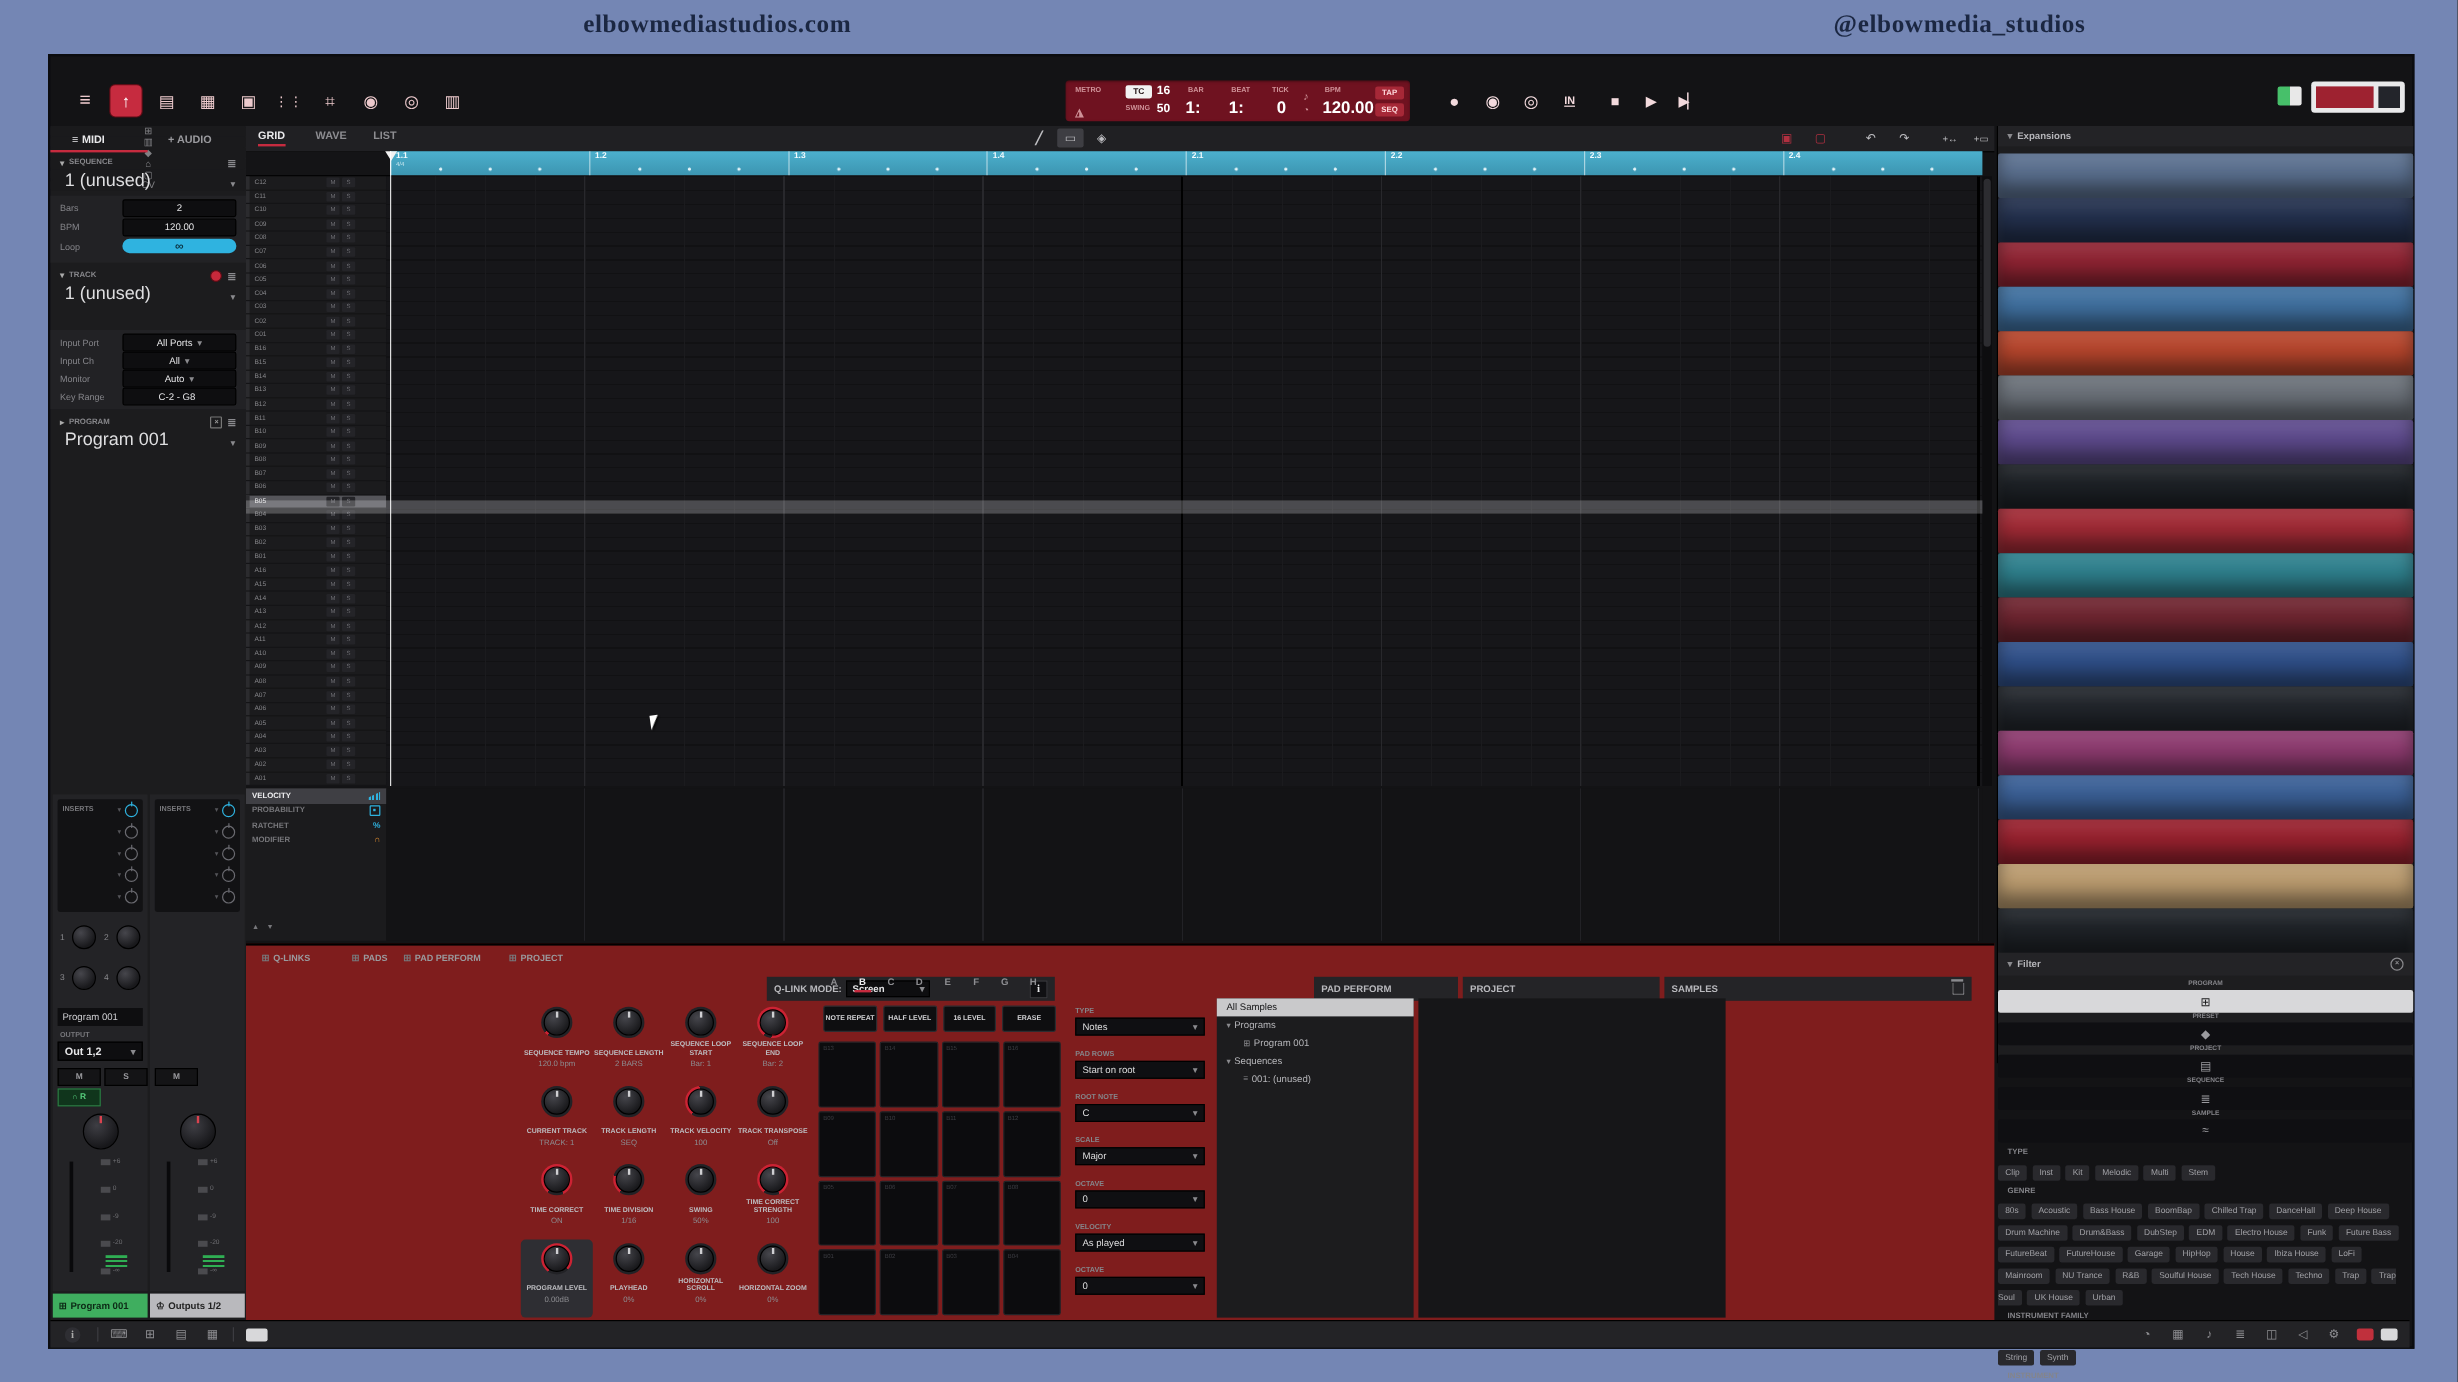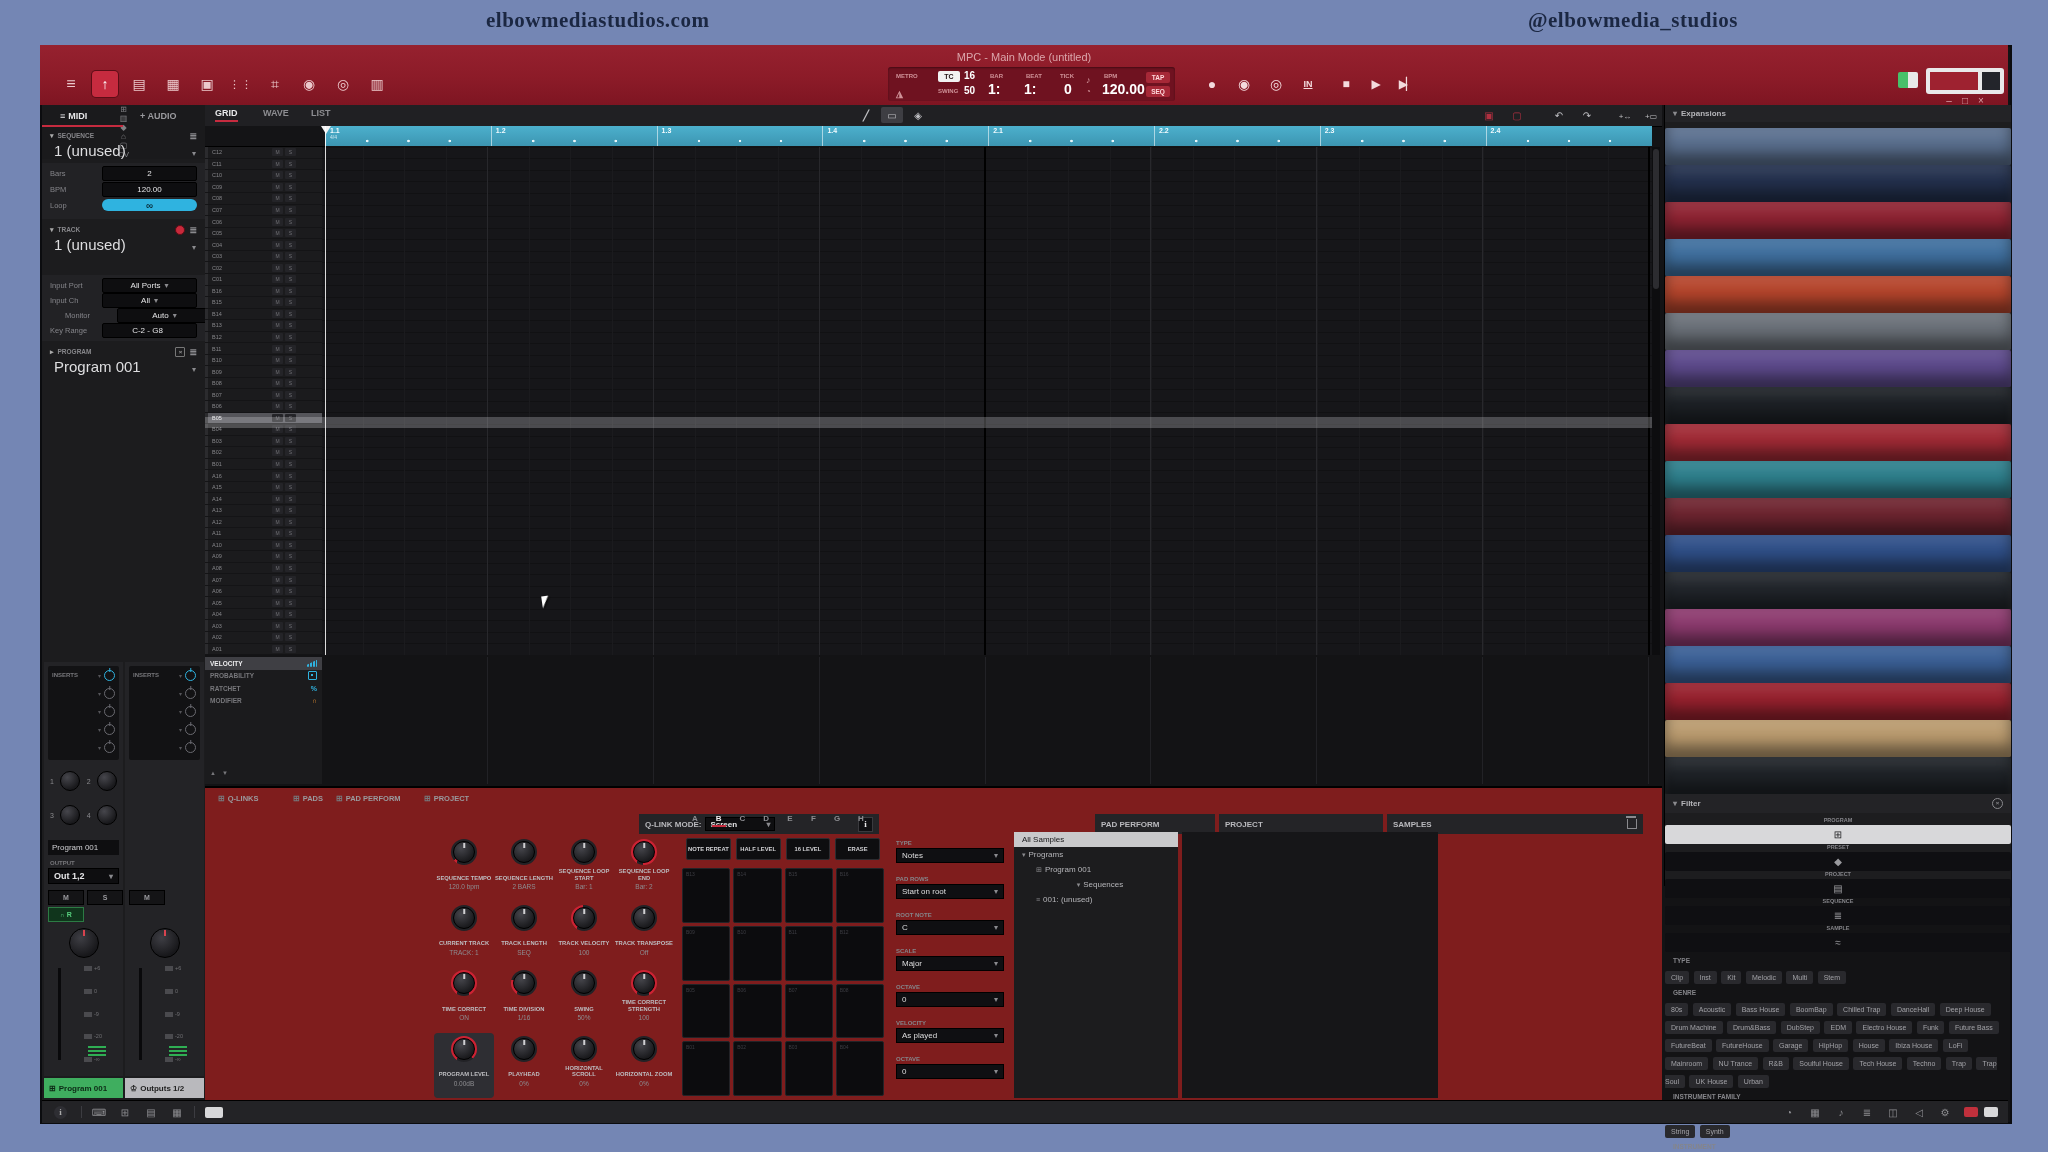--- a/index.html
+++ b/index.html
@@ -303,26 +303,20 @@
 <style>.nrow.selrow{background:#55555a;} .nrow.selrow .nname{color:#f0f0f2;}</style></head>
 <body>
 
 <div id="stage">
 
   <div class="frame-text" style="left:486px;top:8px;">elbowmediastudios.com</div>
   <div class="frame-text" style="left:1528px;top:8px;">@elbowmedia_studios</div>
 
   <div id="app"></div>
 
-  <div id="toolbar">
-    <div id="win-title">MPC - Main Mode (untitled)</div>
-    <span class="winbtn" style="left:1902px;">–</span>
-    <span class="winbtn" style="left:1918px;">□</span>
-    <span class="winbtn" style="left:1934px;">×</span>
-  </div>
 
     <div class="navic menu-icon" style="left: 58px; top: 71px;"></div>
 
     <div class="navic main-mode-icon on" style="left: 92px; top: 71px;"></div>
 
     <div class="navic track-view-icon" style="left: 126px; top: 71px;"></div>
 
     <div class="navic xyfx-icon" style="left: 160px; top: 71px;"></div>
 
     <div class="navic sample-edit-icon" style="left: 194px; top: 71px;"></div>
@@ -445,21 +439,21 @@
       </div>
 
       <div class="frow trackf" style="top: 188px;">
         <span class="flab">Input Ch</span>
         <span class="fval">
           <span>All</span>
           <span class="caret">▾</span>
         </span>
       </div>
 
-      <div class="frow trackf" style="top: 203px; margin-left: 15px;">
+      <div class="frow trackf" style="top: 203px;">
         <span class="flab">Monitor</span>
         <span class="fval">
           <span>Auto</span>
           <span class="caret">▾</span>
         </span>
       </div>
 
       <div class="frow trackf" style="top: 218px;">
         <span class="flab">Key Range</span>
         <span class="fval">
@@ -1114,21 +1108,21 @@
   <div id="proj-body">
     <div class="proj-sel">All Samples</div>
   <div class="treerow" style="padding-left: 8px;">
       <span class="tic">▾</span>
       <span>Programs</span>
     </div>
       <div class="treerow" style="padding-left: 22px;">
       <span class="tic">⊞</span>
       <span>Program 001</span>
     </div>
-      <div class="treerow" style="padding-left: 8px; justify-content: center;">
+      <div class="treerow" style="padding-left: 8px;">
       <span class="tic">▾</span>
       <span>Sequences</span>
     </div>
       <div class="treerow" style="padding-left: 22px;">
       <span class="tic">≡</span>
       <span>001: (unused)</span>
     </div>
     </div>
 
   <div id="samples-body"></div>

